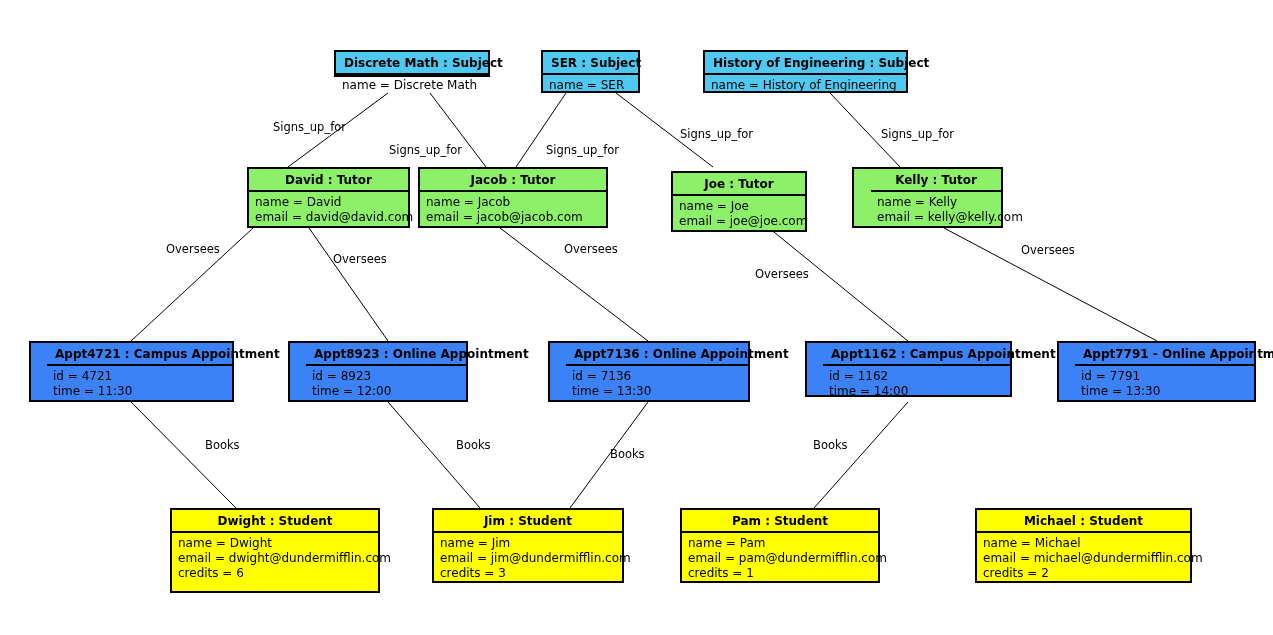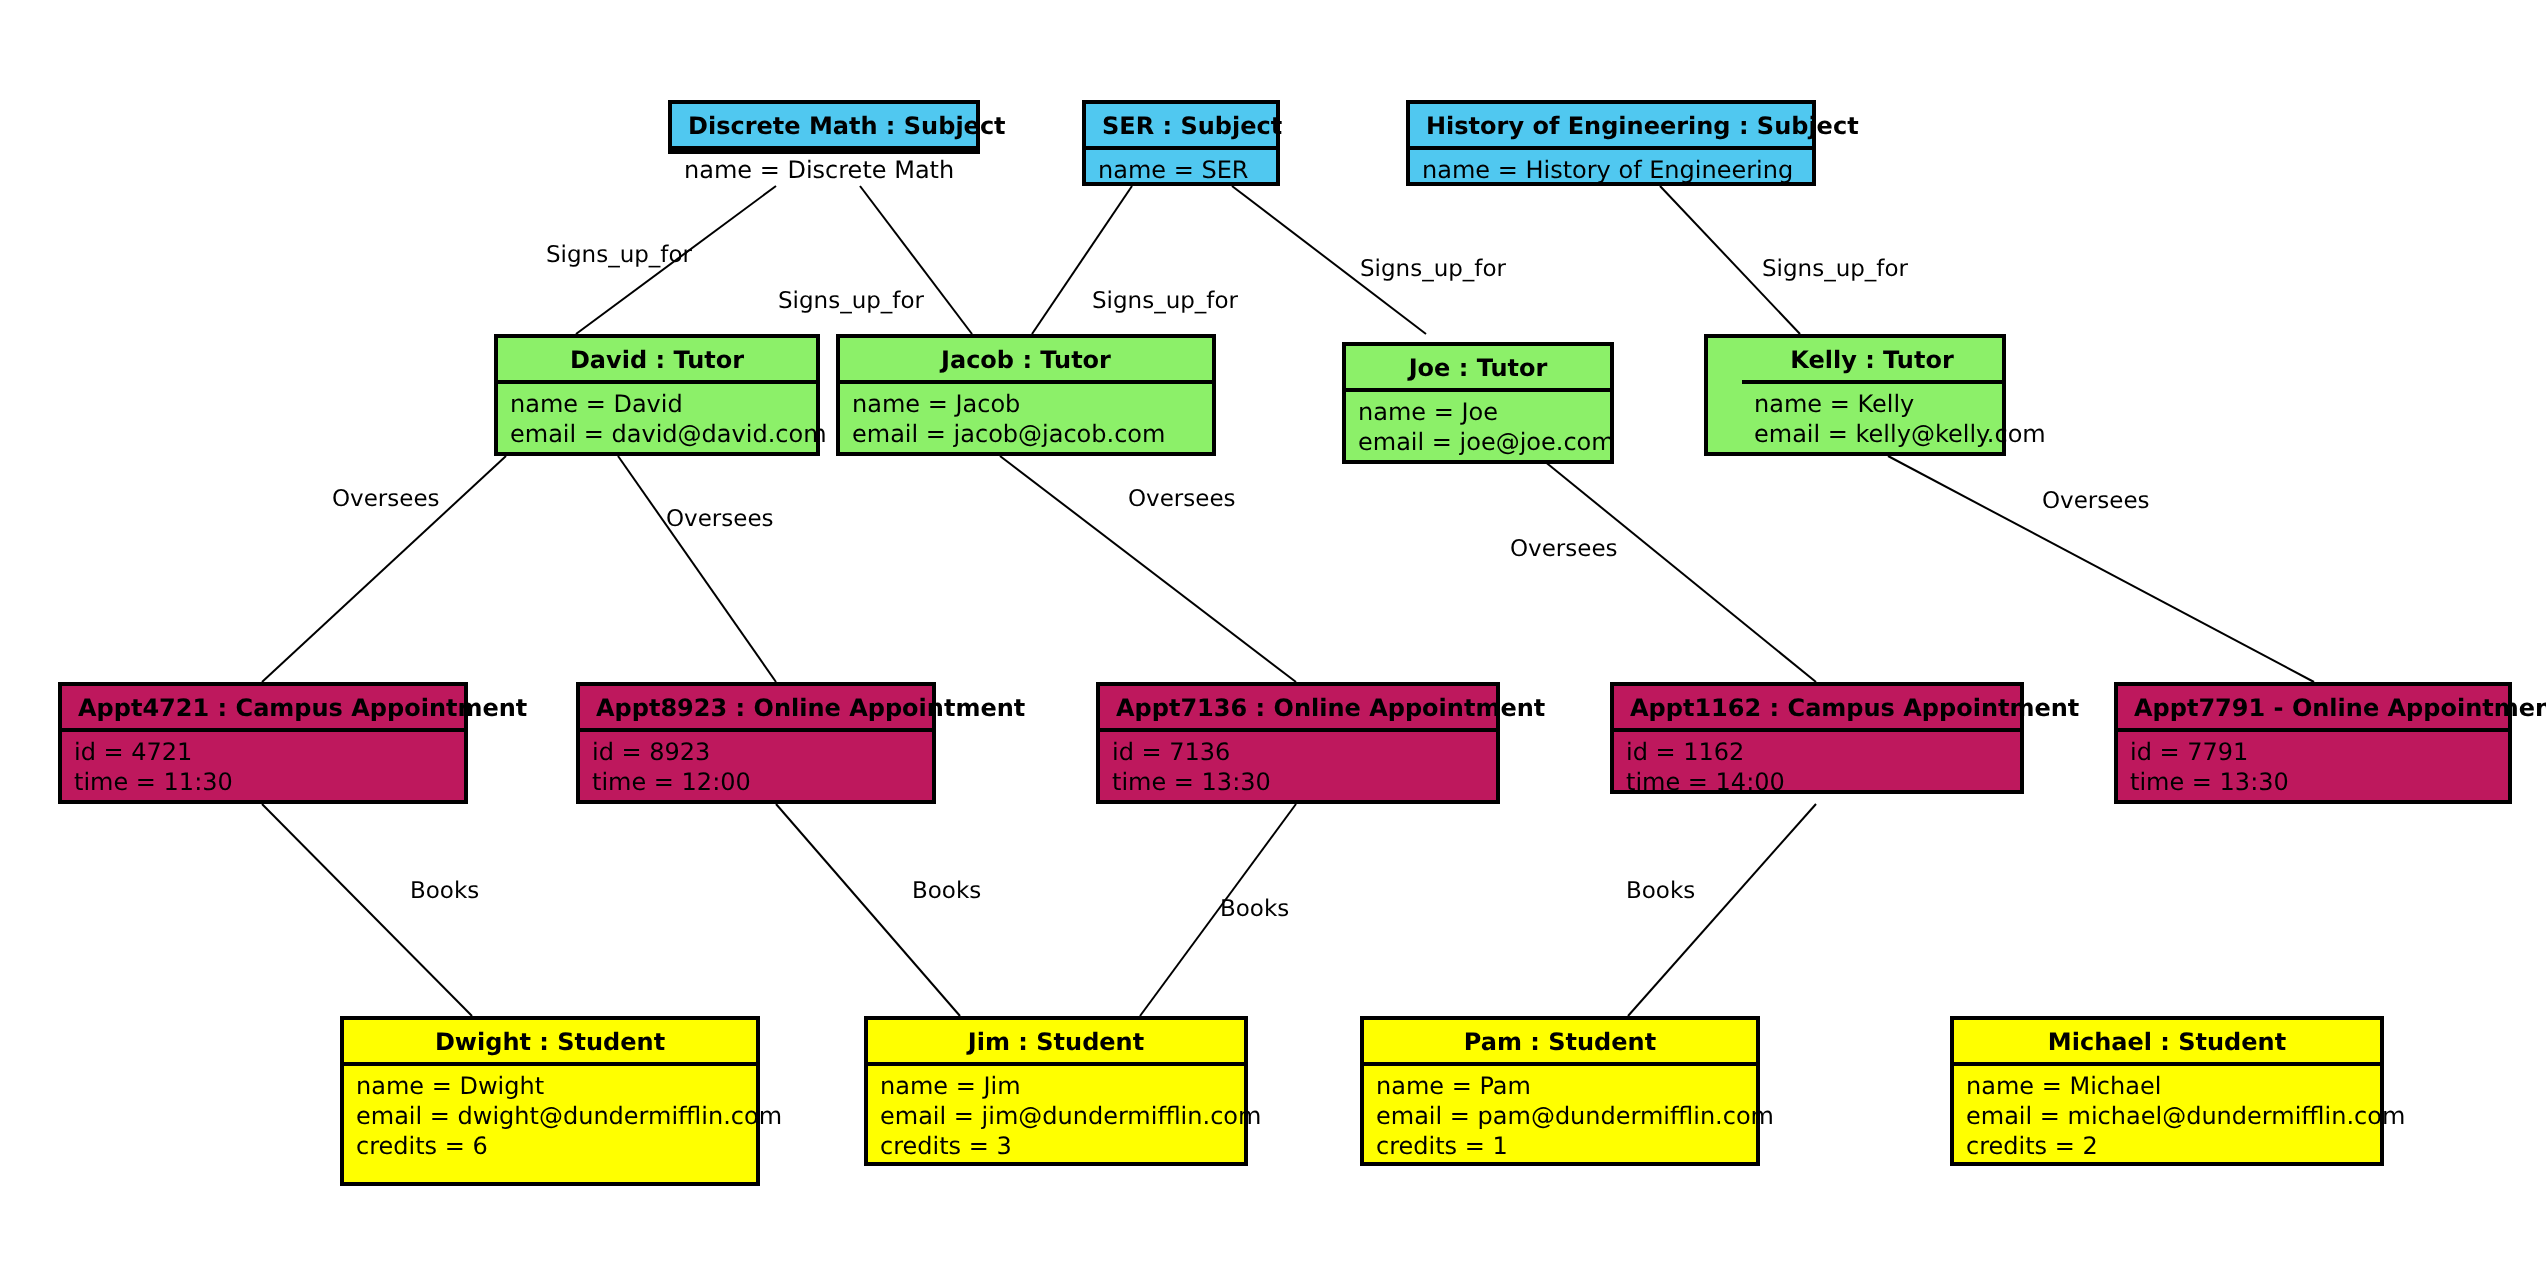--- a/index.html
+++ b/index.html
@@ -44,21 +44,21 @@
     padding: 3px 6px 4px 6px;
     font-size: 12px;
     line-height: 15px;
     color: #000;
   }
   .node .attrs div {
     white-space: nowrap;
   }
   .subject { background: #50c8f0; }
   .tutor   { background: #8cf069; }
-  .appt    { background: #be185d; }
+  .appt    { background: #3b82f6; padding-left: 16px; }
   .student { background: #ffff00; }
 
   .edge-label {
     position: absolute;
     font-size: 11.5px;
     line-height: 13px;
     color: #000000;
     white-space: nowrap;
     z-index: 6;
     background: transparent;

